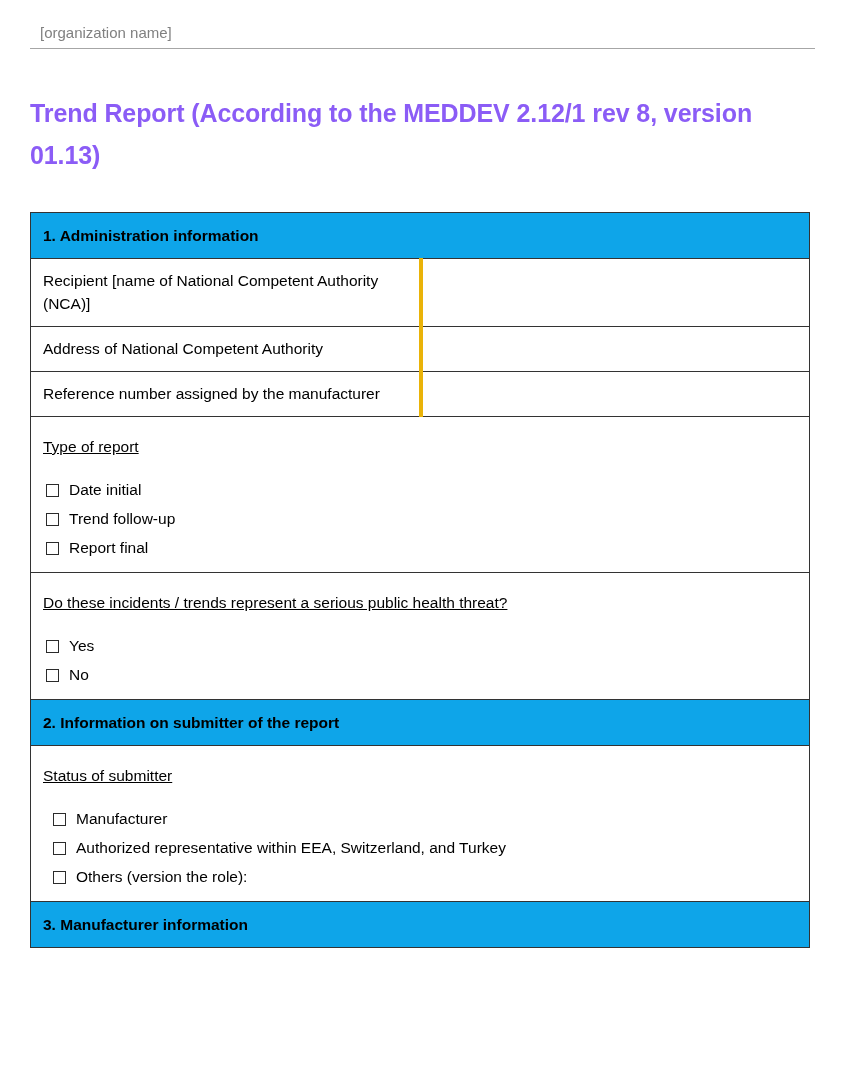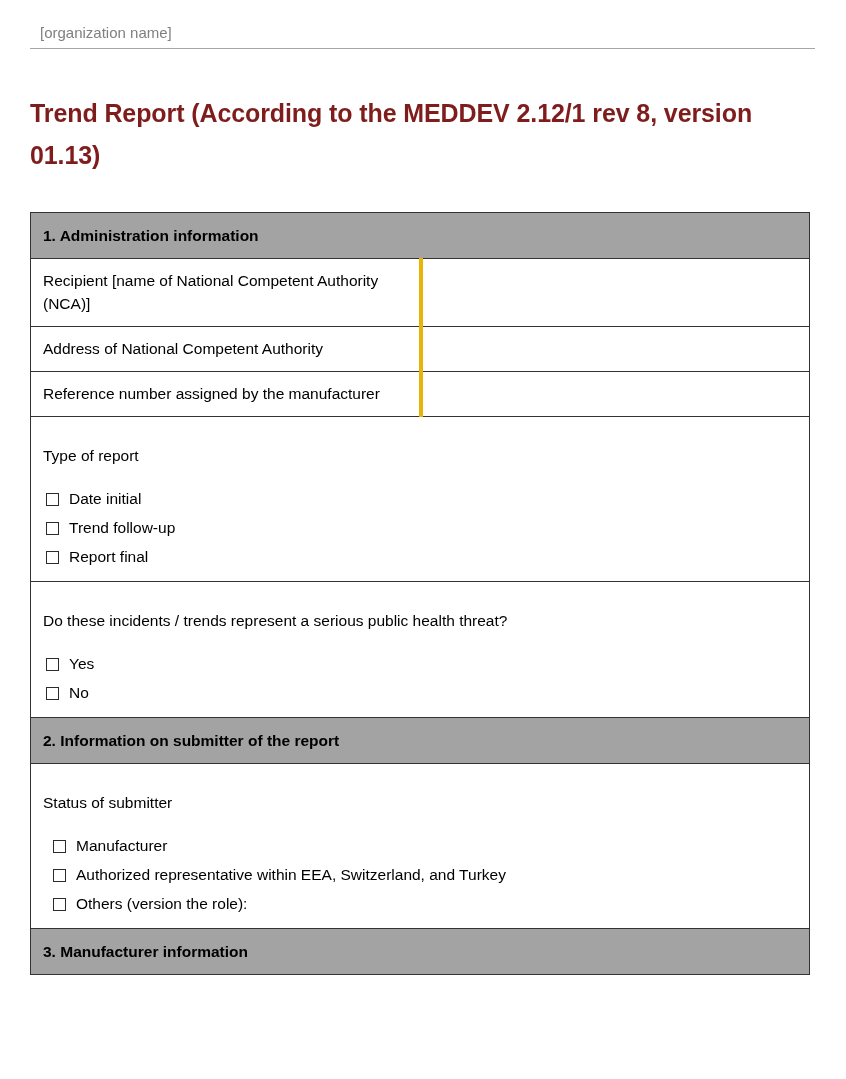--- a/index.html
+++ b/index.html
@@ -51,21 +51,21 @@
   
   .doc-title {
     position: absolute;
     left: 30px;
     top: 92px;
     width: 730px;
     font-size: 25px;
     line-height: 42px;
     font-weight: bold;
     letter-spacing: -0.1px;
-    color: #7f1d1d;
+    color: #8b5cf6;
   }
 
   
   .form-table {
     position: absolute;
     left: 30px;
     top: 212px;
     width: 780px;
     border-collapse: collapse;
     table-layout: fixed;
@@ -75,21 +75,21 @@
     padding: 0;
     vertical-align: top;
     font-size: 15.5px;
     line-height: 23px;
   }
   .col-label { width: 390px; }
   .col-value { width: 388px; }
 
   
   tr.section-row td {
-    background: #a3a3a3;
+    background: #0ea5e9;
     font-weight: bold;
     font-size: 15.5px;
     padding: 11px 12px 11px 12px;
     border-top: 1px solid #333333;
     border-bottom: 1px solid #333333;
   }
 
   
   td.label-cell {
     padding: 10px 12px 11px 12px;
@@ -98,22 +98,23 @@
   td.value-cell {
     padding: 10px 12px 11px 12px;
   }
   td.full-cell {
     padding: 10px 12px 12px 12px;
   }
 
   
   .q-text {
     display: block;
-    margin: 17px 0 0 0;
+    margin: 8px 0 0 0;
     line-height: 23px;
+    text-decoration: underline;
   }
   .check-list {
     margin: 22px 0 2px 0;
     padding: 0;
     list-style: none;
   }
   .check-item {
     display: flex;
     align-items: center;
     margin: 0 0 9px 0;

